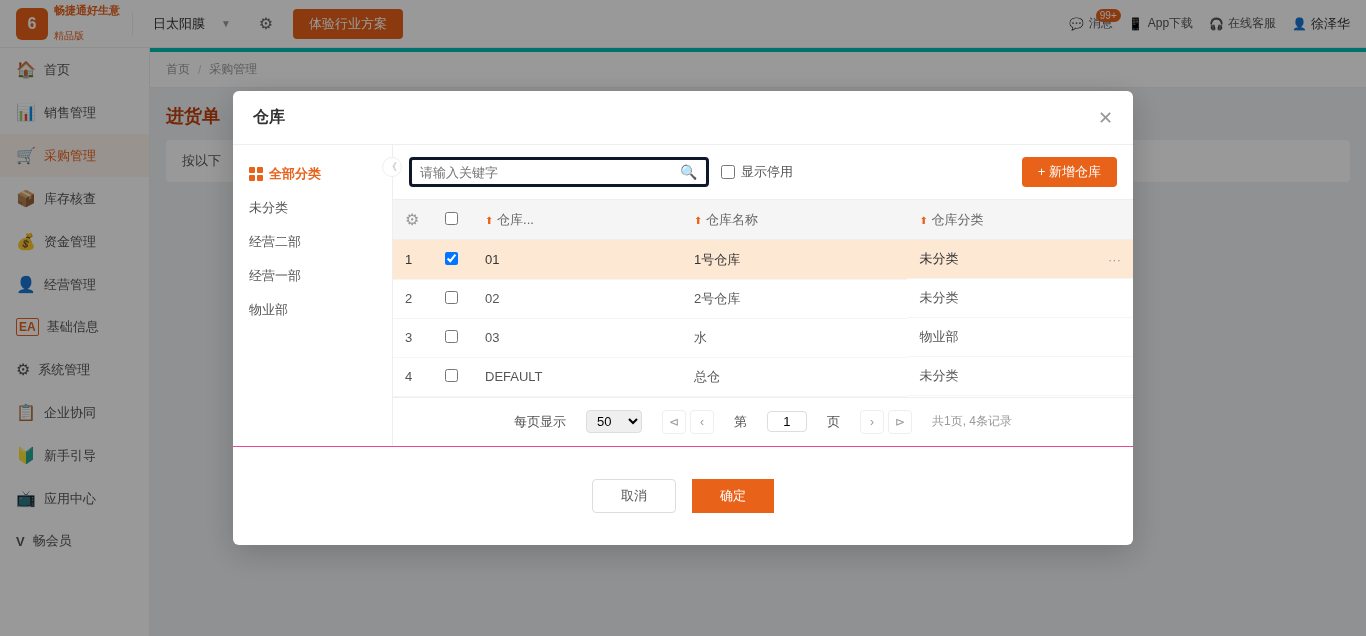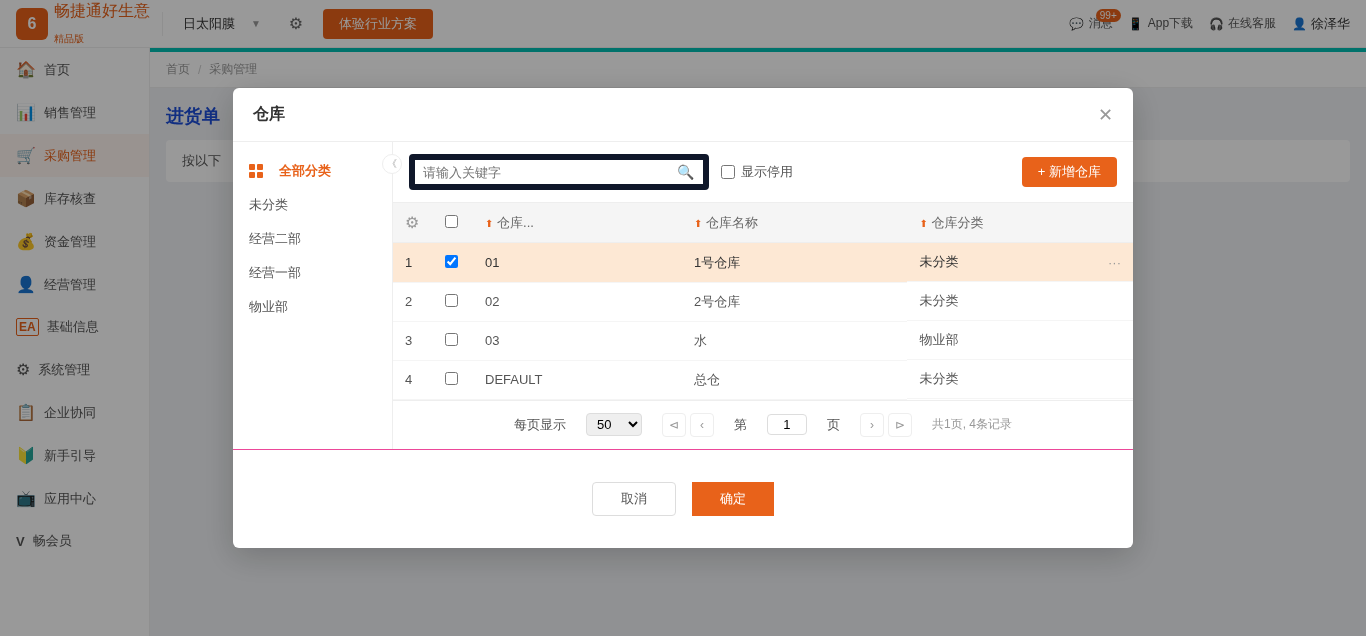--- a/index.html
+++ b/index.html
@@ -2,21 +2,21 @@
 <html><head>
   <meta charset="utf-8">
   <style>
     * { box-sizing: border-box; margin: 0; padding: 0; }
     body { font-family: 'Microsoft YaHei', Arial, sans-serif; font-size: 13px; background: #f0f2f5; width: 1366px; height: 636px; overflow: hidden; }
 
     
     .topbar { height: 48px; background: #fff; display: flex; align-items: center; padding: 0 16px; gap: 12px; border-bottom: 1px solid #eee; position: relative; z-index: 10; }
     .topbar-logo { display: flex; align-items: center; gap: 6px; }
     .logo-icon { width: 32px; height: 32px; background: #e8621a; border-radius: 6px; display: flex; align-items: center; justify-content: center; color: #fff; font-weight: bold; font-size: 16px; }
-    .logo-text { font-size: 16px; color: #e8621a; font-weight: normal; line-height: 1.2; }
+    .logo-text { font-size: 11px; color: #e8621a; font-weight: bold; line-height: 1.2; }
     .logo-sub { font-size: 10px; color: #e8621a; margin-top: 12px; }
     .topbar-divider { width: 1px; height: 24px; background: #eee; }
     .company-selector { display: flex; align-items: center; gap: 16px; cursor: pointer; padding: 4px 8px; border-radius: 4px; }
     .company-name { font-size: 13px; color: #333; }
     .chevron-down { font-size: 10px; color: #999; }
     .gear-btn { width: 30px; height: 30px; display: flex; align-items: center; justify-content: center; border-radius: 4px; cursor: pointer; color: #666; font-size: 16px; }
     .trial-btn { background: #e8621a; color: #fff; border: none; padding: 6px 16px; border-radius: 4px; cursor: pointer; font-size: 13px; }
     .topbar-right { margin-left: auto; display: flex; align-items: center; gap: 16px; }
     .notif-item { display: flex; align-items: center; gap: 4px; cursor: pointer; color: #555; font-size: 12px; position: relative; }
     .badge { background: #e8621a; color: #fff; font-size: 10px; border-radius: 10px; padding: 1px 4px; position: absolute; top: -6px; right: -8px; }
@@ -31,45 +31,45 @@
     .sidebar-item.active { background: #fff5f0; color: #e8621a; }
     .sidebar-icon { font-size: 16px; }
 
     
     .main { flex: 1; display: flex; flex-direction: column; overflow: hidden; }
     .breadcrumb-bar { background: #fff; padding: 0 16px; height: 36px; display: flex; align-items: center; gap: 8px; border-bottom: 1px solid #eee; }
     .breadcrumb-item { font-size: 12px; color: #999; cursor: pointer; }
     .breadcrumb-sep { color: #ccc; font-size: 12px; }
     .content-area { flex: 1; padding: 16px; overflow: auto; background: #f0f2f5; }
     .page-header { display: flex; align-items: center; margin-bottom: 12px; }
-    .page-title { font-size: 18px; font-weight: bold; color: #1d4ed8; }
+    .page-title { font-size: 18px; font-weight: bold; color: #c2410c; }
     .filter-bar { background: #fff; padding: 12px 16px; border-radius: 4px; margin-bottom: 12px; font-size: 13px; color: #555; }
 
     
     .overlay { position: fixed; top: 0; left: 0; width: 1366px; height: 636px; background: rgba(0,0,0,0.4); z-index: 100; display: flex; align-items: center; justify-content: center; }
 
     
     .modal { background: #fff; border-radius: 6px; width: 900px; max-height: 580px; display: flex; flex-direction: column; box-shadow: 0 8px 32px rgba(0,0,0,0.2); }
     .modal-header { display: flex; align-items: center; justify-content: space-between; padding: 16px 20px; border-bottom: 1px solid #eee; }
     .modal-title { font-size: 16px; font-weight: bold; color: #333; }
     .modal-close { cursor: pointer; color: #999; font-size: 18px; line-height: 1; }
     .modal-body { display: flex; flex: 1; overflow: hidden; }
 
     
     .cat-sidebar { width: 160px; border-right: 1px solid #eee; padding: 12px 0; position: relative; }
     .cat-collapse-btn { position: absolute; right: -10px; top: 12px; width: 20px; height: 20px; background: #fff; border: 1px solid #eee; border-radius: 50%; display: flex; align-items: center; justify-content: center; cursor: pointer; font-size: 10px; color: #999; z-index: 1; }
-    .cat-header { display: flex; align-items: center; gap: 16px; padding: 8px 16px; font-weight: bold; color: #e8621a; font-size: 13px; }
+    .cat-header { display: flex; align-items: center; gap: 6px; padding: 8px 16px; font-weight: bold; color: #e8621a; font-size: 13px; }
     .cat-grid-icon { display: inline-grid; grid-template-columns: 1fr 1fr; gap: 2px; width: 14px; height: 14px; }
     .cat-grid-icon span { background: #e8621a; border-radius: 1px; }
     .cat-item { padding: 8px 16px; cursor: pointer; font-size: 13px; color: #555; }
 
     
     .modal-right { flex: 1; display: flex; flex-direction: column; overflow: hidden; }
     .modal-toolbar { display: flex; align-items: center; padding: 12px 16px; gap: 12px; border-bottom: 1px solid #eee; }
-    .search-box { display: flex; align-items: center; border: 6px solid #0f172a; border-radius: 4px; padding: 4px 8px; gap: 6px; flex: 1; max-width: 300px; }
+    .search-box { display: flex; align-items: center; border: 3px solid #0f172a; border-radius: 4px; padding: 4px 8px; gap: 6px; flex: 1; max-width: 300px; }
     .search-box input { border: none; outline: none; font-size: 13px; color: #555; width: 100%; background: transparent; }
     .search-icon { color: #ccc; font-size: 14px; cursor: pointer; }
     .show-disabled { display: flex; align-items: center; gap: 6px; font-size: 13px; color: #555; }
     .checkbox { width: 14px; height: 14px; border: 1px solid #ddd; border-radius: 2px; cursor: pointer; }
     .add-btn { margin-left: auto; background: #e8621a; color: #fff; border: none; padding: 6px 16px; border-radius: 4px; cursor: pointer; font-size: 13px; white-space: nowrap; }
 
     
     .table-wrap { flex: 1; overflow: auto; }
     table { width: 100%; border-collapse: collapse; font-size: 13px; }
     thead tr { background: #f5f5f5; }

